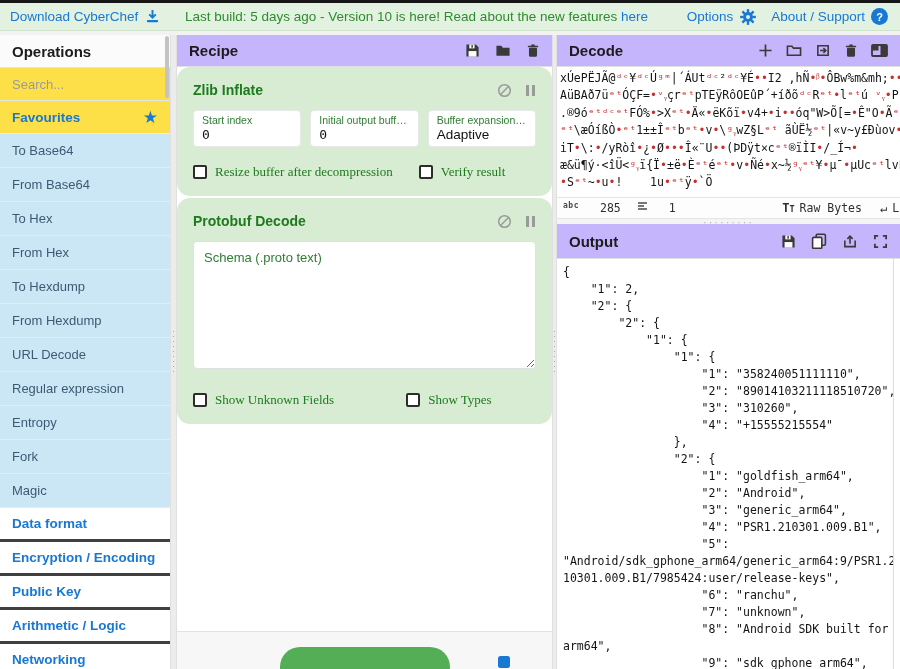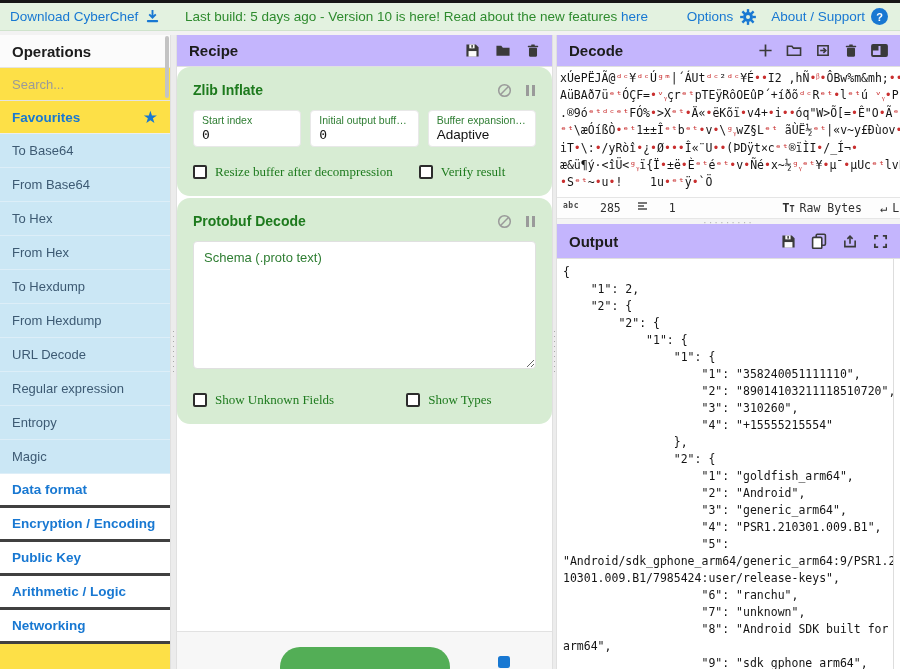--- a/index.html
+++ b/index.html
@@ -162,20 +162,21 @@
     </div>
     <div class="fav-item">To Base64</div>
     <div class="fav-item">From Base64</div>
     <div class="fav-item">To Hex</div>
     <div class="fav-item">From Hex</div>
     <div class="fav-item">To Hexdump</div>
     <div class="fav-item">From Hexdump</div>
     <div class="fav-item">URL Decode</div>
     <div class="fav-item">Regular expression</div>
     <div class="fav-item">Entropy</div>
+    <div class="fav-item">Fork</div>
     <div class="fav-item">Magic</div>
     <div class="cat-item">Data format</div>
     <div class="cat-item">Encryption / Encoding</div>
     <div class="cat-item">Public Key</div>
     <div class="cat-item">Arithmetic / Logic</div>
     <div class="cat-item">Networking</div>
     <div class="side-thumb"></div>
   </div>
 
   <div class="vsplit">

